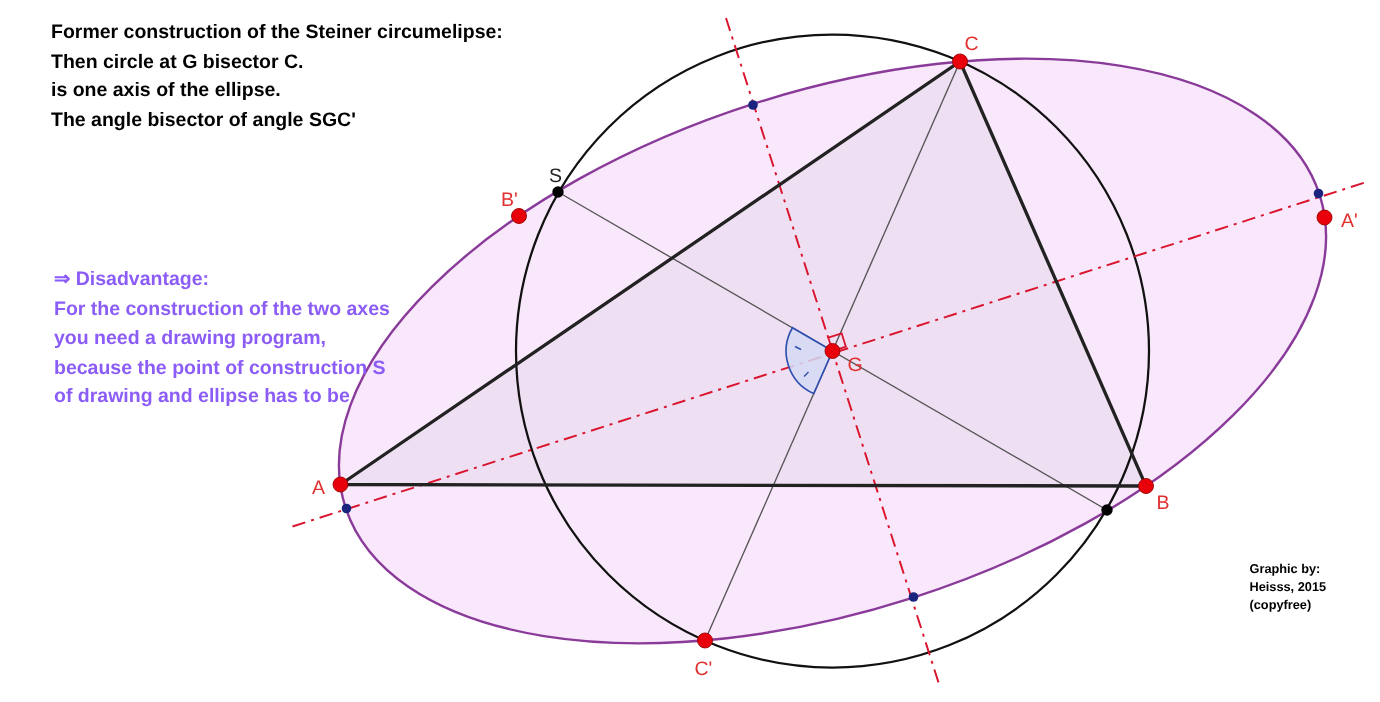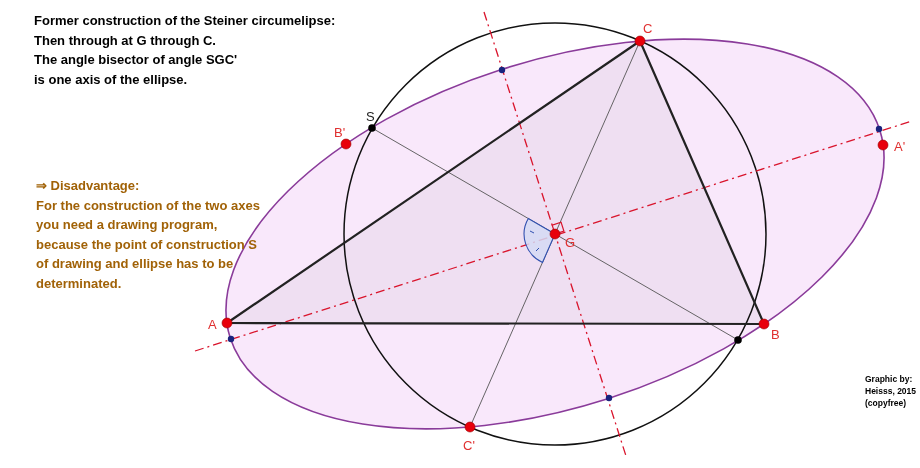--- a/index.html
+++ b/index.html
@@ -1,21 +1,21 @@
 <!DOCTYPE html>
 <html><head>
 <meta charset="utf-8">
 <style>
   html, body { margin: 0; padding: 0; background: #ffffff; }
   body { width: 920px; height: 468px; position: relative; overflow: hidden; font-family: "Liberation Sans", sans-serif; }
   #canvas { position: absolute; left: 0; top: 0; }
   .txt { position: absolute; font-weight: bold; font-family: "Liberation Sans", sans-serif; }
   #desc { left: 14px; top: 11px; font-size: 13px; line-height: 19.5px; color: #000; }
-  #disadv { left: 16px; top: 176px; font-size: 13px; line-height: 19.5px; color: #a16207; }
-  #credit { left: 813px; top: 373px; font-size: 8.5px; line-height: 12px; color: #000; margin-left: 32px; }
+  #disadv { left: 16px; top: 176px; font-size: 13px; line-height: 19.5px; color: #8b5cf6; }
+  #credit { left: 813px; top: 373px; font-size: 8.5px; line-height: 12px; color: #000; }
   .line { display: block; white-space: nowrap; padding-left: 20px; }
   .lbl { font-family: "Liberation Sans", sans-serif; font-size: 13px; fill: #e03030; }
   .lbl-dark { font-family: "Liberation Sans", sans-serif; font-size: 13px; fill: #222; }
 </style>
 </head>
 <body>
 
 <svg id="canvas" width="920" height="468" viewBox="0 0 920 468">
 
   <ellipse cx="555" cy="234" rx="341" ry="173" transform="rotate(-17.76 555 234)" fill="#f9e8fb" stroke="#8a3b9a" stroke-width="1.6"></ellipse>
@@ -59,31 +59,30 @@
   <text class="lbl" x="643" y="33">C</text>
   <text class="lbl" x="894" y="151">A'</text>
   <text class="lbl" x="334" y="137">B'</text>
   <text class="lbl" x="463" y="450">C'</text>
   <text class="lbl" x="565" y="247">G</text>
   <text class="lbl-dark" x="366" y="121">S</text>
 </svg>
 
 <div id="desc" class="txt">
   <span class="line">Former construction of the Steiner circumelipse:</span>
-  <span class="line">Then through at G through C.</span>
+  <span class="line">Then circle at G bisector C.</span>
+  <span class="line">is one axis of the ellipse.</span>
   <span class="line">The angle bisector of angle SGC'</span>
-  <span class="line">is one axis of the ellipse.</span>
 </div>
 
 <div id="disadv" class="txt">
   <span class="line">⇒ Disadvantage:</span>
   <span class="line">For the construction of the two axes</span>
   <span class="line">you need a drawing program,</span>
   <span class="line">because the point of construction S</span>
   <span class="line">of drawing and ellipse has to be</span>
-  <span class="line">determinated.</span>
 </div>
 
 <div id="credit" class="txt">
   <span class="line">Graphic by:</span>
   <span class="line">Heisss, 2015</span>
   <span class="line">(copyfree)</span>
 </div>
 
 </body></html>

